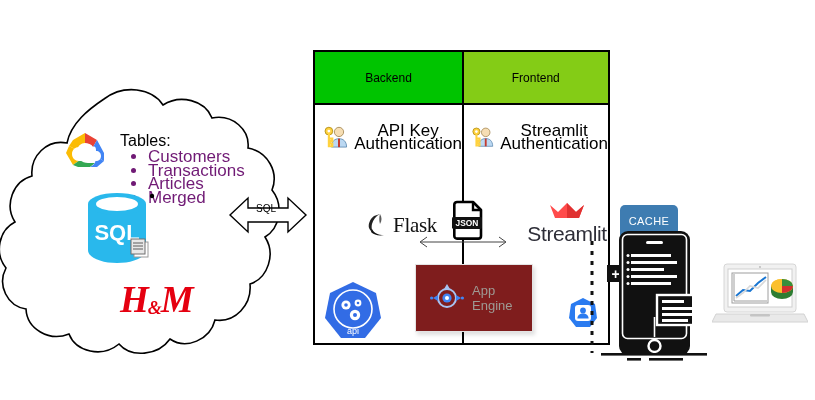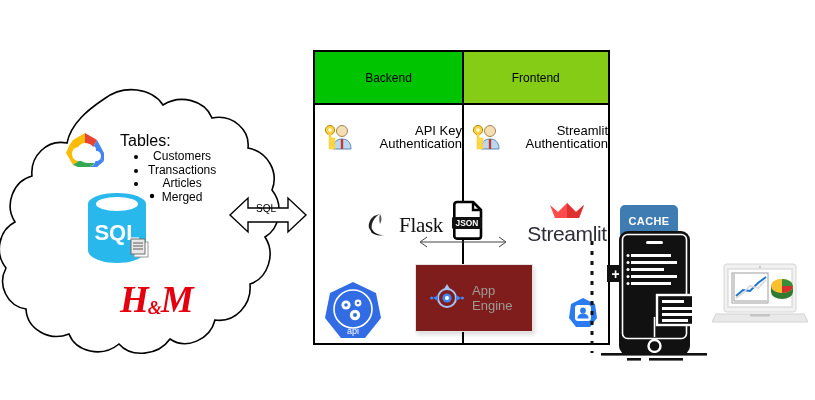--- a/index.html
+++ b/index.html
@@ -14,21 +14,21 @@
 
   
   #cloud-group{position:absolute;left:0px;top:88px;width:280px;height:285px;}
   #cloud-svg{position:absolute;left:0;top:0;}
   .cloud-label{
     position:absolute;font-size:16px;color:#000;white-space:nowrap;
   }
   #tables-title{left:120px;top:44px;}
   #tables-list{
     position:absolute;left:132px;top:62px;margin:0;padding:0 0 0 16px;
-    list-style:disc;font-size:12px;color:#000000;line-height:13.5px;text-align:center;
+    list-style:disc;font-size:17px;color:#701a75;line-height:13.5px;
   }
   #tables-list li{padding:0;margin:0;}
 
   #gcp-logo{position:absolute;left:62px;top:42px;}
   #sql-db{position:absolute;left:82px;top:102px;}
   #hm-logo{
     position:absolute;left:120px;top:193px;
     font-family:"Liberation Serif", serif;
     font-style:italic;font-weight:bold;font-size:37px;
     color:#E50010;letter-spacing:-1px;line-height:1;
@@ -56,26 +56,26 @@
     box-sizing:border-box;
   }
   #hdr-backend{left:0;width:147px;}
   #hdr-frontend{left:148.5px;width:144.5px;}
 
   
   .auth-row{position:absolute;top:70px;display:flex;align-items:center;gap:6px;}
   #auth-backend{left:8px;width:139px;}
   #auth-frontend{left:156px;width:137px;}
   .auth-text{
-    font-size:13px;color:#000;line-height:13px;text-align:right;flex:1;
+    font-size:17px;color:#000;line-height:13px;text-align:center;flex:1;
   }
 
   
   #flask-logo{
-    position:absolute;left:52px;top:160px;display:flex;align-items:center;gap:12px;
+    position:absolute;left:52px;top:160px;display:flex;align-items:center;gap:6px;
   }
   #flask-word{
     font-family:"Liberation Serif", serif;font-size:21px;color:#111;
     letter-spacing:-0.3px;
   }
   #streamlit-logo{position:absolute;left:210px;top:150px;text-align:center;width:84px;}
   #streamlit-word{
     font-size:21px;color:#2e2e38;letter-spacing:-0.4px;margin-top:-2px;
   }
   #json-icon{position:absolute;left:136px;top:148px;}
@@ -95,21 +95,21 @@
   #identity-badge{position:absolute;left:253px;top:245px;}
 
   
   #phone-group{position:absolute;left:597px;top:205px;width:110px;height:155px;}
   #cache-chip{
     position:absolute;left:23px;top:0px;width:58px;height:32px;
     background:#3E7CB1;border-radius:5px 5px 2px 2px;
     display:flex;align-items:center;justify-content:center;
   }
   #cache-text{
-    color:#fff;font-size:11px;font-weight:bold;letter-spacing:0.4px;
+    color:#fff;font-size:11px;font-weight:normal;letter-spacing:0.4px;
   }
   #dashed-line{position:absolute;left:-12px;top:36px;}
   #plus-box{
     position:absolute;left:10px;top:60px;width:17px;height:17px;
     background:#111;display:flex;align-items:center;justify-content:center;
   }
   #plus-box span{color:#fff;font-size:14px;line-height:1;font-weight:bold;}
 
   
   #laptop-group{position:absolute;left:712px;top:262px;width:96px;height:72px;}

